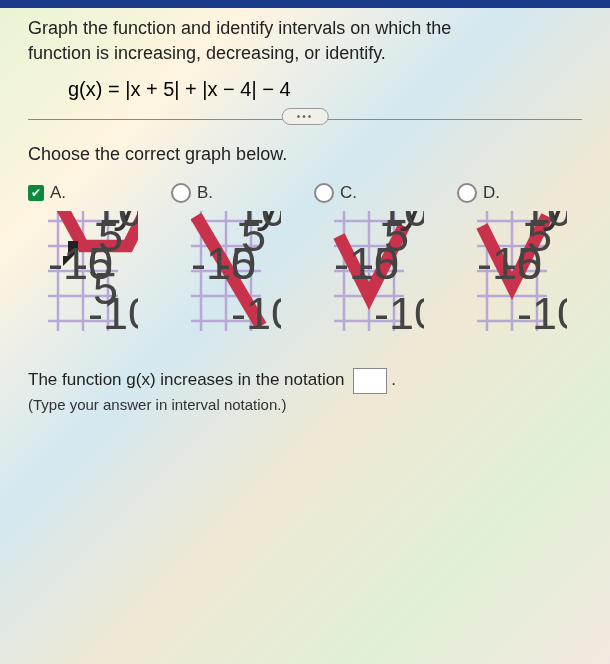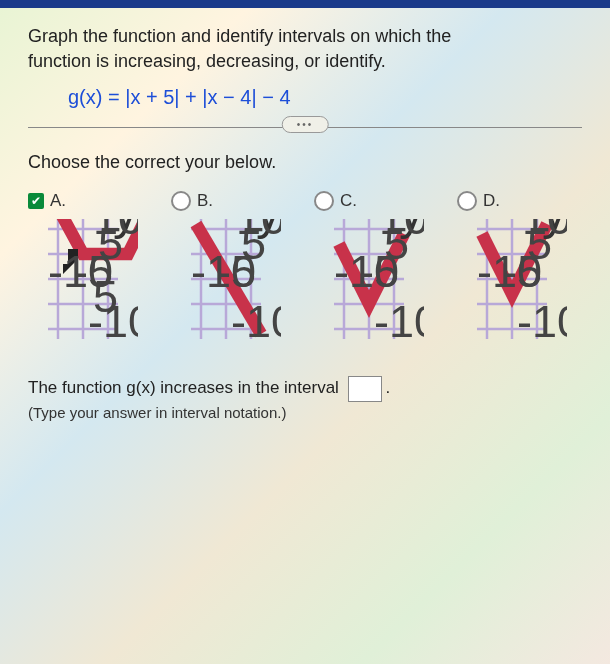--- a/index.html
+++ b/index.html
@@ -1,18 +1,18 @@
 <!DOCTYPE html>
 <html><head>
 <meta charset="utf-8">
 <style>
 body{margin:0;font-family:Arial,sans-serif;background:linear-gradient(135deg,#e8f4d4 0%,#fff4e0 20%,#d4e8f0 40%,#f0e8d4 60%,#e0f0d8 80%,#f4e8e0 100%);width:610px;height:664px;overflow:hidden;border-top:8px solid #1a3a8a}
-.content{padding:16px 28px}
+.content{padding:8px 28px}
 .question{font-size:18px;line-height:1.4;color:#222;margin-bottom:12px}
-.formula{font-size:20px;margin:8px 0 18px 40px;color:#1d4ed8}
+.formula{font-size:20px;margin:8px 0 18px 40px;color:#000000}
 .sep{position:relative;border-top:1px solid #888;margin:16px 0}
 .dots{position:absolute;left:50%;top:-12px;transform:translateX(-50%);background:#f0f0e8;border:1px solid #999;border-radius:12px;padding:2px 14px;font-size:10px;letter-spacing:2px;color:#666}
 .sub{font-size:18px;margin:24px 0 18px;color:#222}
 .choices{display:flex;gap:18px;margin-bottom:30px}
 .choice{flex:1}
 .radio-row{display:flex;align-items:center;gap:6px;margin-bottom:8px}
 .radio{width:16px;height:16px;border:2px solid #888;border-radius:50%;background:#fff;display:inline-flex;align-items:center;justify-content:center;cursor:pointer}
 .check{width:16px;height:16px;background:#0a8a3a;border-radius:2px;color:#fff;font-size:12px;display:inline-flex;align-items:center;justify-content:center}
 .opt-label{font-size:17px;color:#333}
 .graph{width:110px;height:120px;position:relative}
@@ -35,21 +35,21 @@
   <div class="question">
     <span>Graph the function and identify intervals on which the</span><br>
     <span>function is increasing, decreasing, or identify.</span>
   </div>
   <div class="formula">g(x) = |x + 5| + |x − 4| − 4</div>
 
   <div class="sep">
     <div class="dots">•••</div>
   </div>
 
-  <div class="sub">Choose the correct your below.</div>
+  <div class="sub">Choose the correct graph below.</div>
 
   <div class="choices">
 
     <div class="choice">
       <div class="radio-row">
         <span class="check">✔</span>
         <span class="opt-label">A.</span>
       </div>
       <svg class="graph" viewBox="-12 -12 14 24">
         <g transform="scale(1,-1)">
@@ -163,17 +163,17 @@
         <text class="tick-label" x="-2" y="-4">5</text>
         <text class="tick-label" x="-12" y="1.5">-10</text>
         <text class="tick-label" x="-7" y="1.5">-5</text>
         <text class="tick-label" x="-4" y="11.5">-10</text>
       </svg>
     </div>
 
   </div>
 
   <div class="answer">
-    <span>The function g(x) increases in the interval</span>
+    <span>The function g(x) increases in the notation</span>
     <span class="box"></span><span>.</span>
   </div>
   <div class="hint">(Type your answer in interval notation.)</div>
 </div>
 
 </body></html>

